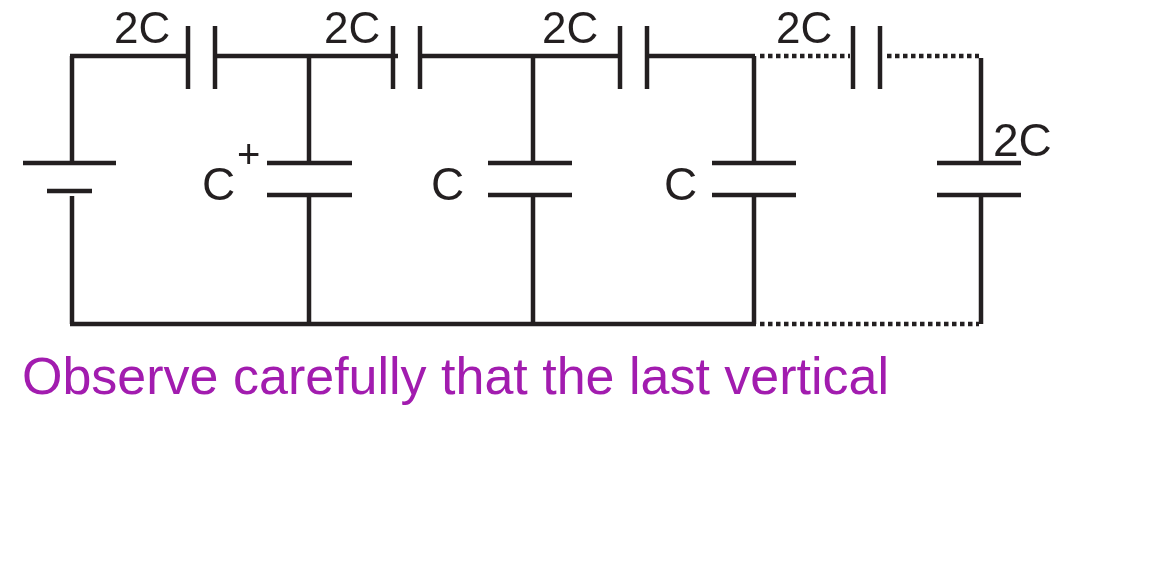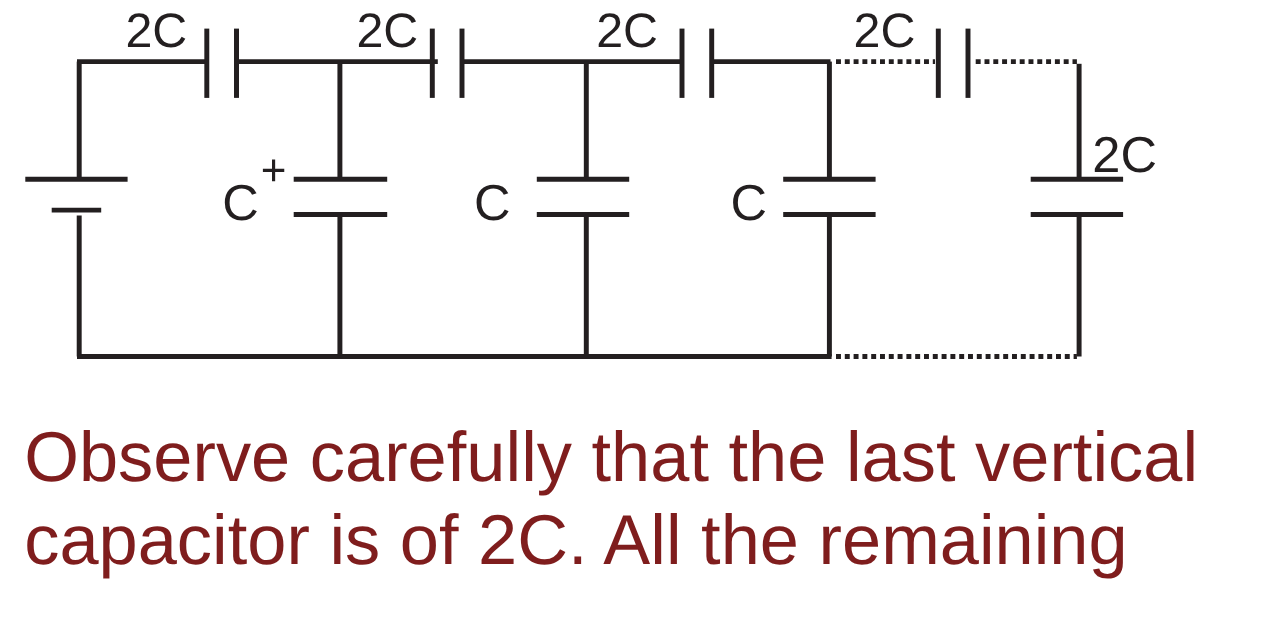--- a/index.html
+++ b/index.html
@@ -1,19 +1,19 @@
 <!DOCTYPE html>
 <html><head>
   <meta charset="utf-8">
   <style>
     html, body { margin: 0; padding: 0; background: #ffffff; }
     body { width: 1164px; height: 571px; position: relative; overflow: hidden; font-family: "Liberation Sans", sans-serif; color: #231f20; }
     #circuit { position: absolute; left: 0; top: 0; width: 1164px; height: 340px; }
     #circuit text { font-family: "Liberation Sans", sans-serif; fill: #231f20; }
-    .caption { position: absolute; left: 22px; top: 338px; width: 1140px; font-size: 64px; line-height: 76px; letter-spacing: 0px; color: #7f1d1d; margin-top: 39px; }
+    .caption { position: absolute; left: 22px; top: 338px; width: 1140px; font-size: 52px; line-height: 76px; letter-spacing: 0px; color: #a21caf; }
     .caption div { white-space: nowrap; }
   </style>
 </head>
 <body>
 
 <svg id="circuit" viewBox="0 0 1164 340" xmlns="http://www.w3.org/2000/svg">
   <g stroke="#231f20" stroke-width="4.5" fill="none" stroke-linecap="butt">
 
     <g>
       <line x1="72" y1="56" x2="72" y2="163"></line>
@@ -90,14 +90,13 @@
 
   <text x="202" y="200" font-size="46">C</text>
   <text x="237" y="168" font-size="40">+</text>
   <text x="431" y="200" font-size="46">C</text>
   <text x="664" y="200" font-size="46">C</text>
   <text x="993" y="156" font-size="46">2C</text>
 </svg>
 
 <div class="caption">
   <div>Observe carefully that the last vertical</div>
-  <div>capacitor is of 2C. All the remaining</div>
 </div>
 
 </body></html>

